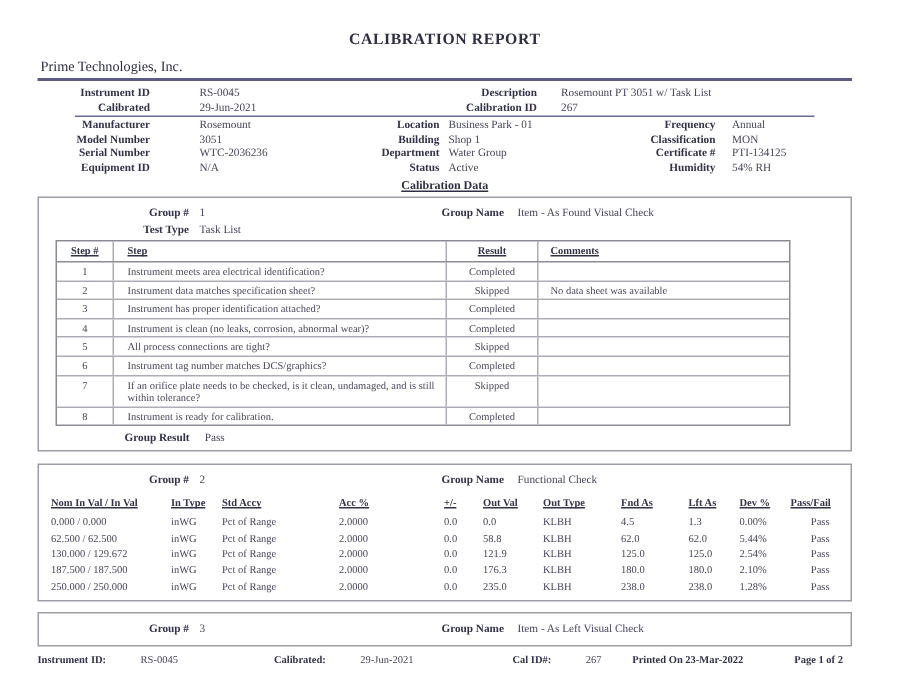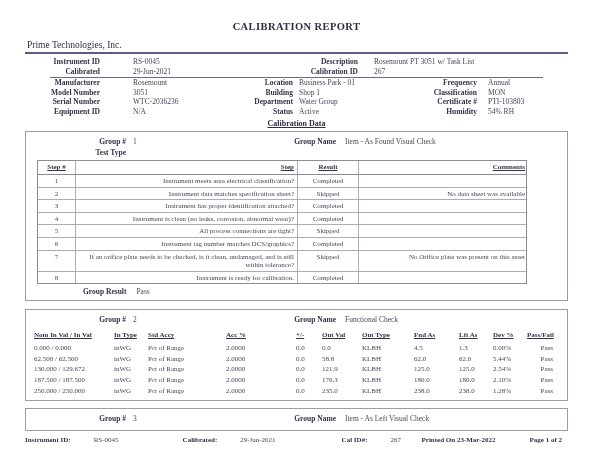--- a/index.html
+++ b/index.html
@@ -29,21 +29,21 @@
   .ghead { display: grid; grid-template-columns: 104px 130px 80px 1fr; font-size: 7.5px; line-height: 11px; }
   .glabel { font-weight: bold; text-align: right; color: #32324a; padding-right: 4px; white-space: nowrap; }
   .ghead .gv1 { padding-left: 3px; }
   .ghead .gv2 { padding-left: 5px; }
   
   .task-table { margin: 2px 11px 0 11px; width: 490px; border: 1px solid #8b8b96; font-size: 7px; }
   .trow { display: grid; grid-template-columns: 38px 222px 61px 169px; border-bottom: 1px solid #adadb8; }
   .trow:last-child { border-bottom: none; }
   .thead-row { border-bottom: 1px solid #8b8b96; font-weight: bold; color: #32324a; }
   .thead-row .tcell { padding-top: 2px; padding-bottom: 2px; }
-  .tcell { padding: 2px 3px 1px 3px; line-height: 8.6px; text-align: right; }
+  .tcell { padding: 2px 3px 1px 3px; line-height: 8.6px; }
   .tc-num { text-align: center; border-right: 1px solid #adadb8; }
   .tc-step { padding-left: 9px; border-right: 1px solid #adadb8; }
   .tc-result { text-align: center; border-right: 1px solid #adadb8; }
   .tc-comments { padding-left: 8px; }
   .u { text-decoration: underline; }
   .gresult { margin: 3px 0 0 57px; font-size: 7.5px; line-height: 10px; }
   .gresult .glabel-inline { font-weight: bold; color: #32324a; margin-right: 10px; }
   
   .cal-table { margin-top: 5px; padding: 0 8px; font-size: 7px; }
   .crow { display: grid; grid-template-columns: 80px 34px 78px 70px 26px 40px 52px 45px 34px 34px 1fr; line-height: 10.7px; }
@@ -99,21 +99,21 @@
           <div class="ival v2">Shop 1</div>
           <div class="ilabel">Classification</div>
           <div class="ival v3">MON</div>
         </div>
         <div class="irow-main">
           <div class="ilabel">Serial Number</div>
           <div class="ival v1">WTC-2036236</div>
           <div class="ilabel">Department</div>
           <div class="ival v2">Water Group</div>
           <div class="ilabel">Certificate #</div>
-          <div class="ival v3">PTI-103803</div>
+          <div class="ival v3">PTI-134125</div>
         </div>
         <div class="irow-main">
           <div class="ilabel">Equipment ID</div>
           <div class="ival v1">N/A</div>
           <div class="ilabel">Status</div>
           <div class="ival v2">Active</div>
           <div class="ilabel">Humidity</div>
           <div class="ival v3">54% RH</div>
         </div>
       </div>
@@ -123,34 +123,35 @@
 
   <div class="group-box box1">
     <div class="ghead">
       <div class="glabel">Group #</div>
       <div class="gv1">1</div>
       <div class="glabel">Group Name</div>
       <div class="gv2">Item - As Found Visual Check</div>
     </div>
     <div class="ghead">
       <div class="glabel">Test Type</div>
+      <div class="gv1">Task List</div>
       <div></div>
         <div></div>
     </div>
     <div class="task-table">
       <div class="trow thead-row">
         <div class="tcell tc-num"><span class="u">Step #</span></div>
         <div class="tcell tc-step"><span class="u">Step</span></div>
         <div class="tcell tc-result"><span class="u">Result</span></div>
         <div class="tcell tc-comments"><span class="u">Comments</span></div>
       </div>
       <div id="task-body">
           <div class="trow">
             <div class="tcell tc-num">1</div>
-            <div class="tcell tc-step">Instrument meets area electrical classification?</div>
+            <div class="tcell tc-step">Instrument meets area electrical identification?</div>
             <div class="tcell tc-result">Completed</div>
             <div class="tcell tc-comments"></div>
           </div>
           <div class="trow">
             <div class="tcell tc-num">2</div>
             <div class="tcell tc-step">Instrument data matches specification sheet?</div>
             <div class="tcell tc-result">Skipped</div>
             <div class="tcell tc-comments">No data sheet was available</div>
           </div>
           <div class="trow">
@@ -174,21 +175,20 @@
           <div class="trow">
             <div class="tcell tc-num">6</div>
             <div class="tcell tc-step">Instrument tag number matches DCS/graphics?</div>
             <div class="tcell tc-result">Completed</div>
             <div class="tcell tc-comments"></div>
           </div>
           <div class="trow">
             <div class="tcell tc-num">7</div>
             <div class="tcell tc-step">If an orifice plate needs to be checked, is it clean, undamaged, and is still within tolerance?</div>
             <div class="tcell tc-result">Skipped</div>
-            <div class="tcell tc-comments">No Orifice plate was present on this asset</div>
           </div>
           <div class="trow">
             <div class="tcell tc-num">8</div>
             <div class="tcell tc-step">Instrument is ready for calibration.</div>
             <div class="tcell tc-result">Completed</div>
             <div class="tcell tc-comments"></div>
           </div>
         </div>
     </div>
     <div class="gresult">

